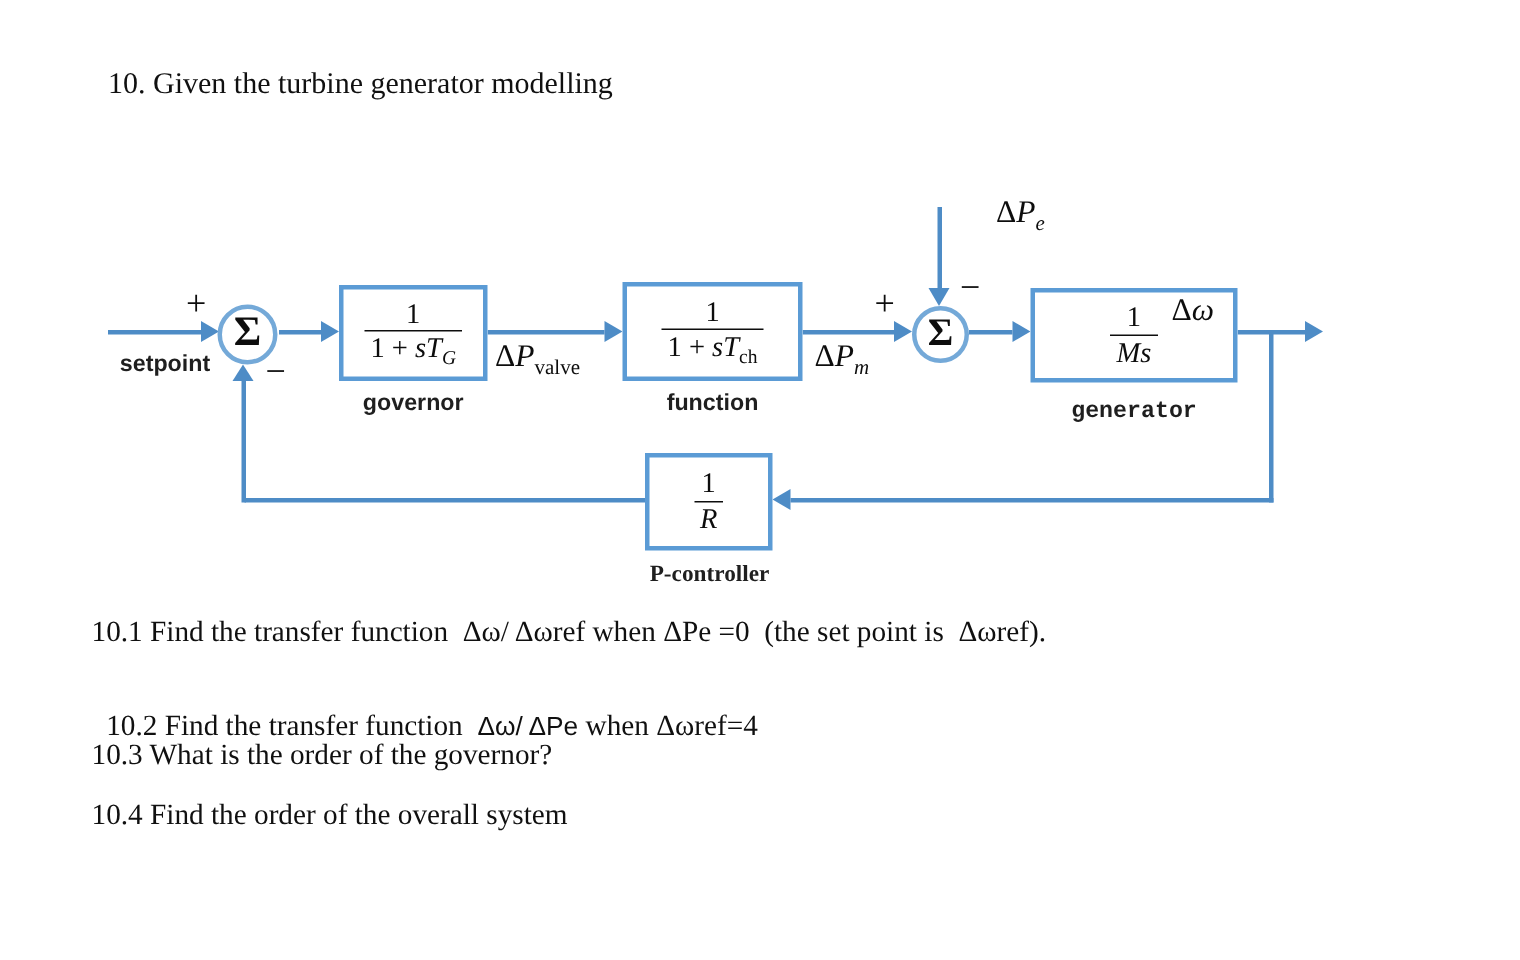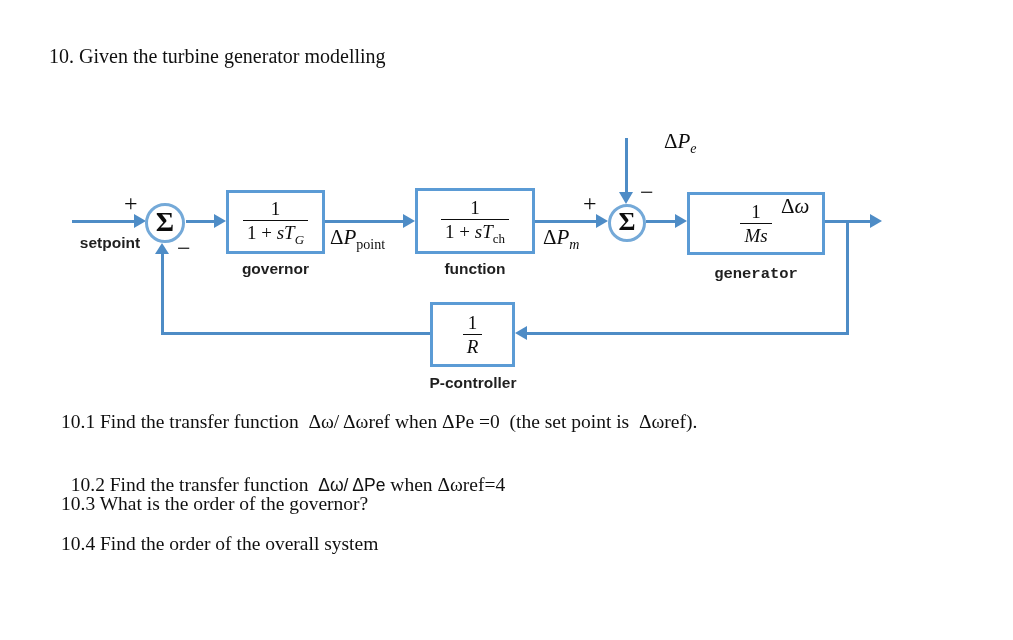--- a/index.html
+++ b/index.html
@@ -14,21 +14,21 @@
   * { margin:0; padding:0; box-sizing:border-box; }
   html,body { background:var(--bg); }
   body {
     width:1013px; height:640px; position:relative; overflow:hidden;
     font-family:"Liberation Serif", serif;
   }
   .abs { position:absolute; }
 
   
   .title {
-    left:49px; top:45px; font-size:20px; color:var(--body-text);
+    left:72px; top:45px; font-size:20px; color:var(--body-text);
     font-family:"Liberation Serif", serif;
   }
   .question {
     left:61px; font-size:19.5px; color:var(--body-text); white-space:pre;
     font-family:"Liberation Serif", serif;
   }
   #q1 { top:411px; } #q2 { top:452px; } #q3 { top:493px; } #q4 { top:533px; }
   .sans-inline { font-family:"Liberation Sans", sans-serif; font-size:17.5px; }
 
   
@@ -71,21 +71,21 @@
   .sum-circle span { position:relative; top:-1px; }
 
   
   .blk-label {
     position:absolute; text-align:center; color:var(--label);
     font-family:"Liberation Sans", sans-serif; font-size:15.5px; font-weight:600;
   }
   #lbl-governor    { left:226px; width:99px;  top:260px; }
   #lbl-turbine     { left:415px; width:120px; top:260px; }
   #lbl-generator   { left:687px; width:138px; top:265px;font-family:Liberation Mono, monospace; }
-  #lbl-pcontroller { left:408px; width:130px; top:374px; }
+  #lbl-pcontroller { left:408px; width:130px; top:374px;font-family:Liberation Serif, serif; }
   #lbl-setpoint    { left:74px;  width:72px;  top:234px; text-align:center; }
 
   
   .sig {
     position:absolute; color:var(--math);
     font-family:"Liberation Serif", serif; font-size:21px; white-space:nowrap;
   }
   .sig sub { font-size:14px; }
   #sig-valve { left:330px; top:225px; }
   #sig-pm    { left:543px; top:225px; }
@@ -177,21 +177,21 @@
     </div>
   </div>
 
   <div class="blk-label" id="lbl-governor">governor</div>
   <div class="blk-label" id="lbl-turbine">function</div>
   <div class="blk-label" id="lbl-generator">generator</div>
   <div class="blk-label" id="lbl-pcontroller">P-controller</div>
   <div class="blk-label" id="lbl-setpoint">setpoint</div>
 
   <div class="sig" id="sig-valve">
-    <span>Δ</span><span class="it">P</span><sub>point</sub>
+    <span>Δ</span><span class="it">P</span><sub>valve</sub>
   </div>
   <div class="sig" id="sig-pm">
     <span>Δ</span><span class="it">P</span><sub class="it">m</sub>
   </div>
   <div class="sig" id="sig-pe">
     <span>Δ</span><span class="it">P</span><sub class="it">e</sub>
   </div>
   <div class="sig" id="sig-omega">
     <span>Δ</span><span class="it">ω</span>
   </div>

